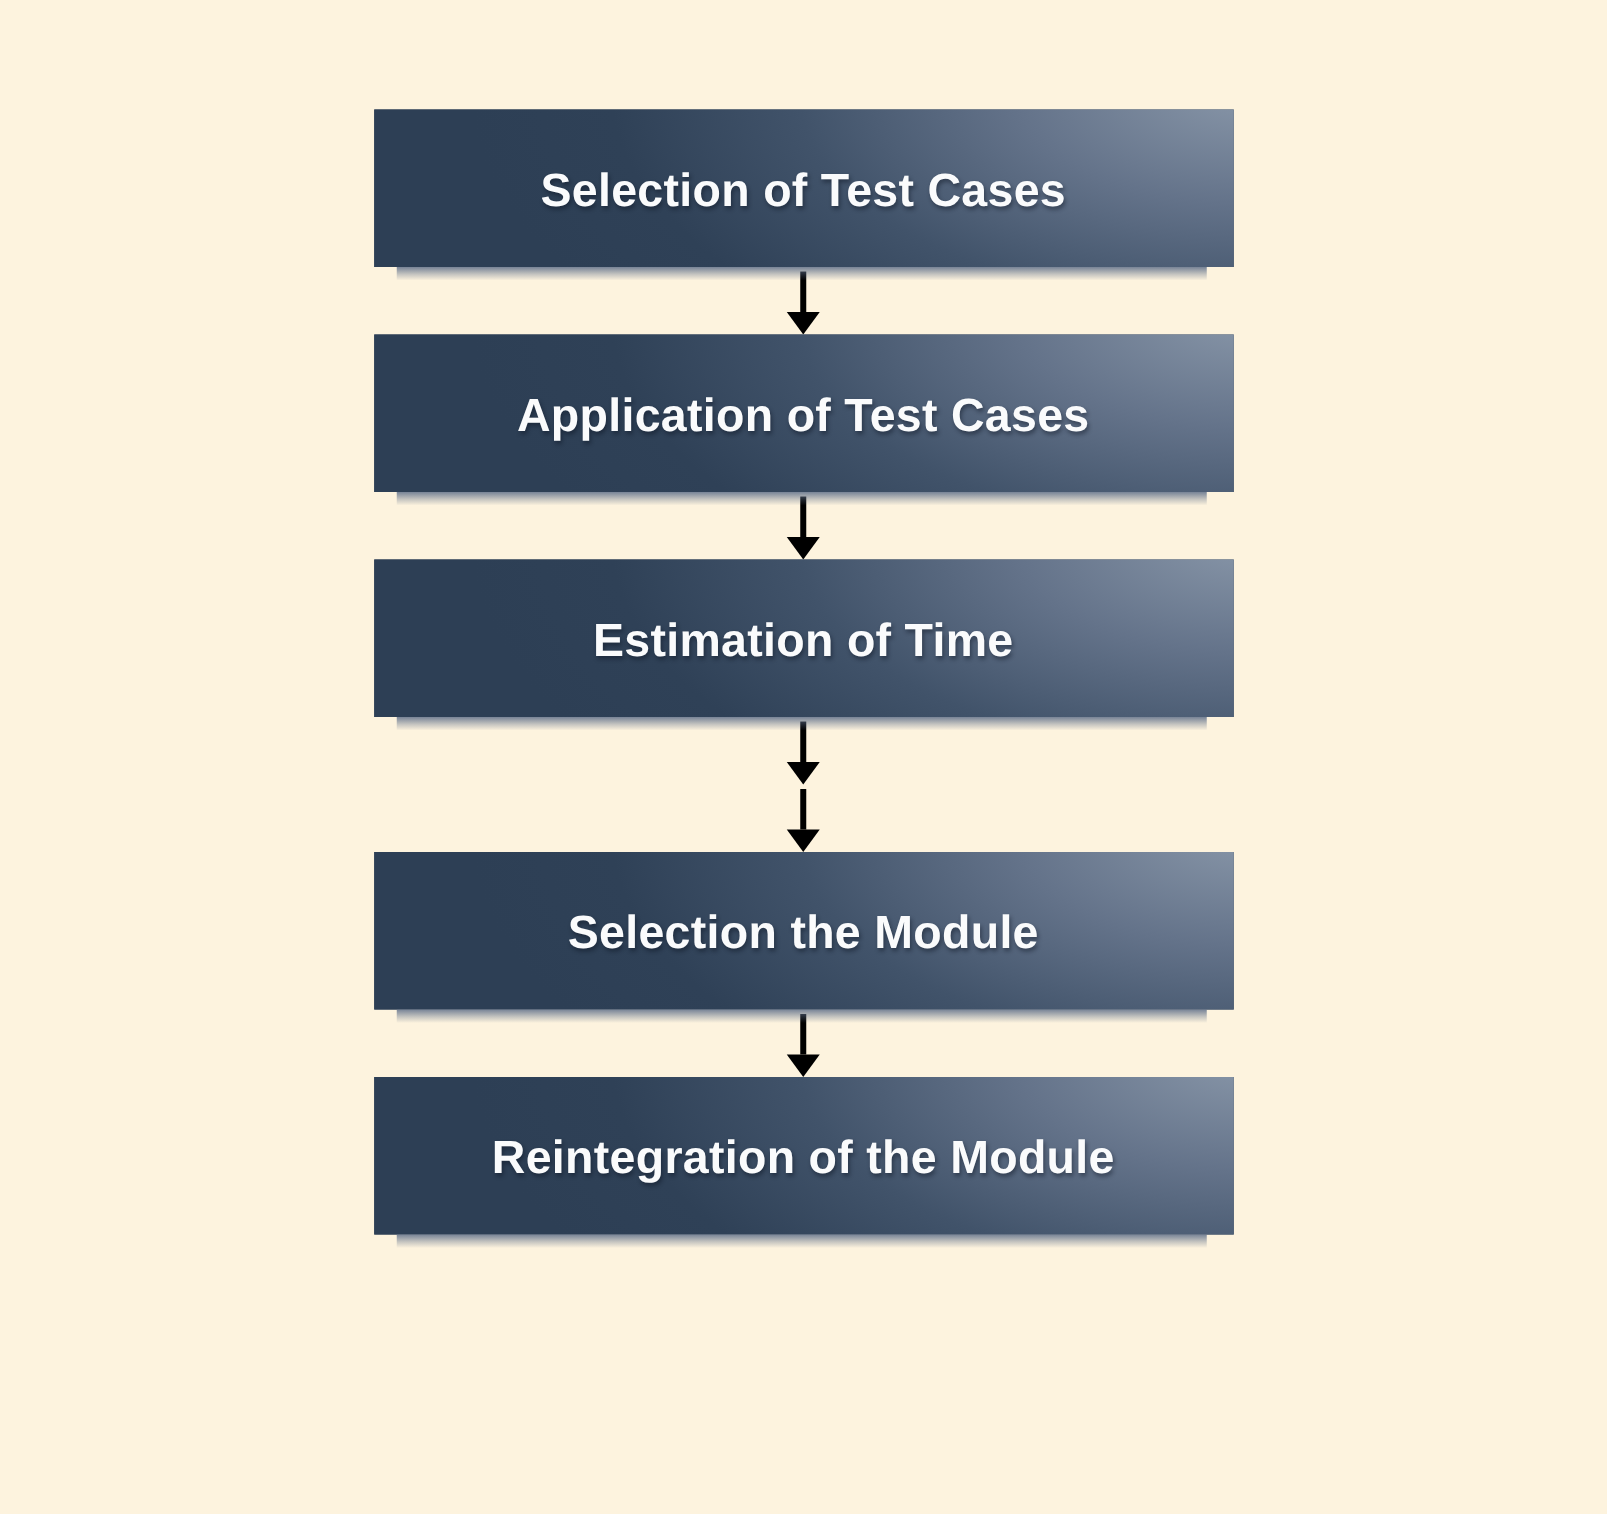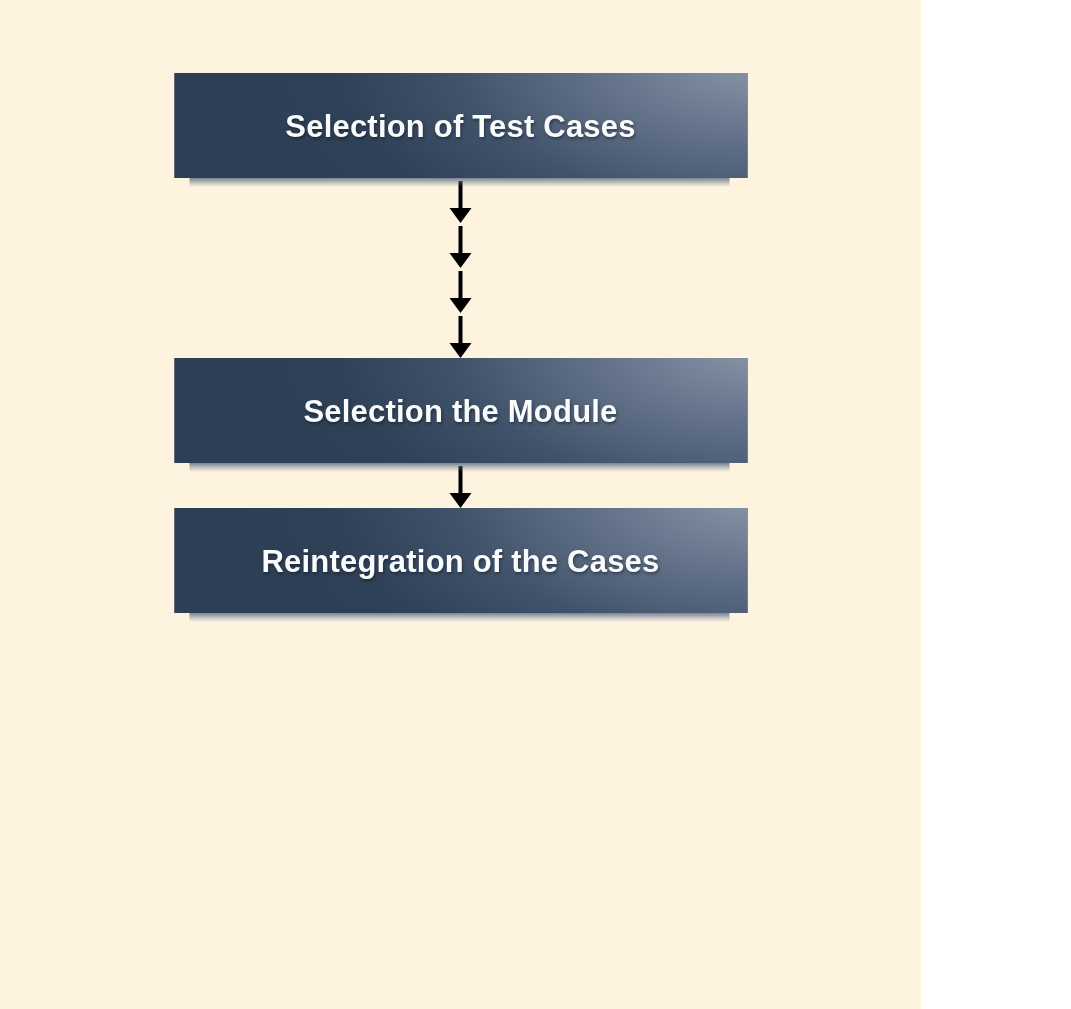--- a/index.html
+++ b/index.html
@@ -11,21 +11,21 @@
     --box-shadow: #60708a;
   }
   * { margin: 0; padding: 0; box-sizing: border-box; }
   html, body {
     width: 1071px;
     height: 1009px;
     font-family: "Liberation Sans", sans-serif;
   }
   .canvas {
     position: relative;
-    width: 921px;
+    width: 1071px;
     height: 1009px;
     background: var(--background);
     overflow: hidden;
   }
   .flow {
     position: absolute;
     top: 73px;
     left: 50%;
     transform: translateX(-50%);
     display: flex;
@@ -99,26 +99,32 @@
 
     <div class="step-box">
       <span class="step-label">Selection of Test Cases</span>
     </div>
 
     <div class="arrow">
       <div class="arrow-stem"></div>
       <div class="arrow-head"></div>
     </div>
 
+    <div class="step-box">
+      <span class="step-label">Application of Test Cases</span>
+    </div>
 
     <div class="arrow">
       <div class="arrow-stem"></div>
       <div class="arrow-head"></div>
     </div>
 
+    <div class="step-box">
+      <span class="step-label">Estimation of Time</span>
+    </div>
 
     <div class="arrow">
       <div class="arrow-stem"></div>
       <div class="arrow-head"></div>
     </div>
 
 
     <div class="arrow">
       <div class="arrow-stem"></div>
       <div class="arrow-head"></div>
@@ -127,17 +133,17 @@
     <div class="step-box">
       <span class="step-label">Selection the Module</span>
     </div>
 
     <div class="arrow">
       <div class="arrow-stem"></div>
       <div class="arrow-head"></div>
     </div>
 
     <div class="step-box">
-      <span class="step-label">Reintegration of the Cases</span>
+      <span class="step-label">Reintegration of the Module</span>
     </div>
 
   </div>
 </div>
 
 </body></html>

